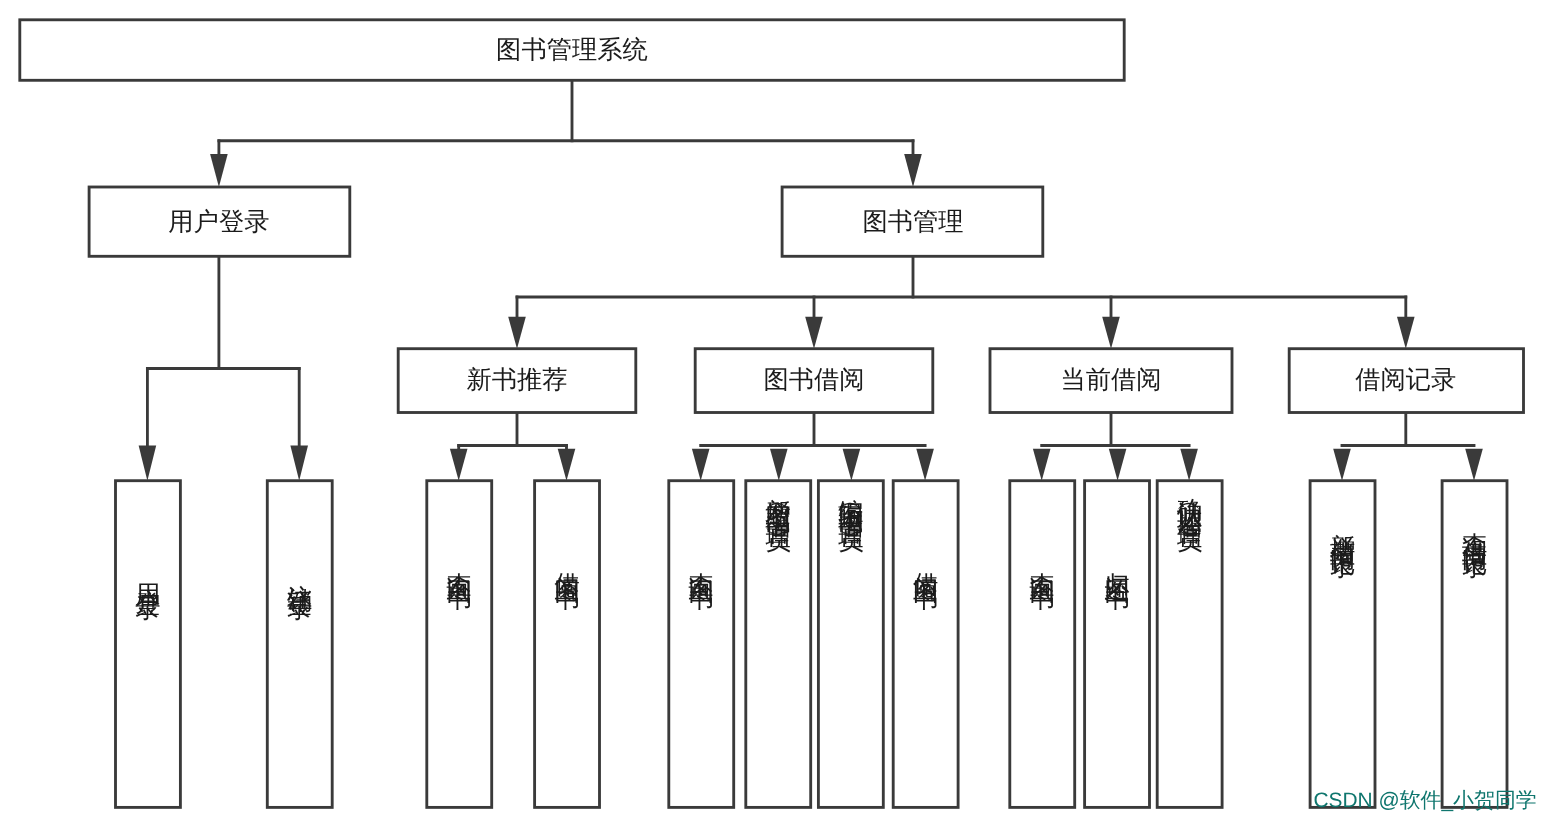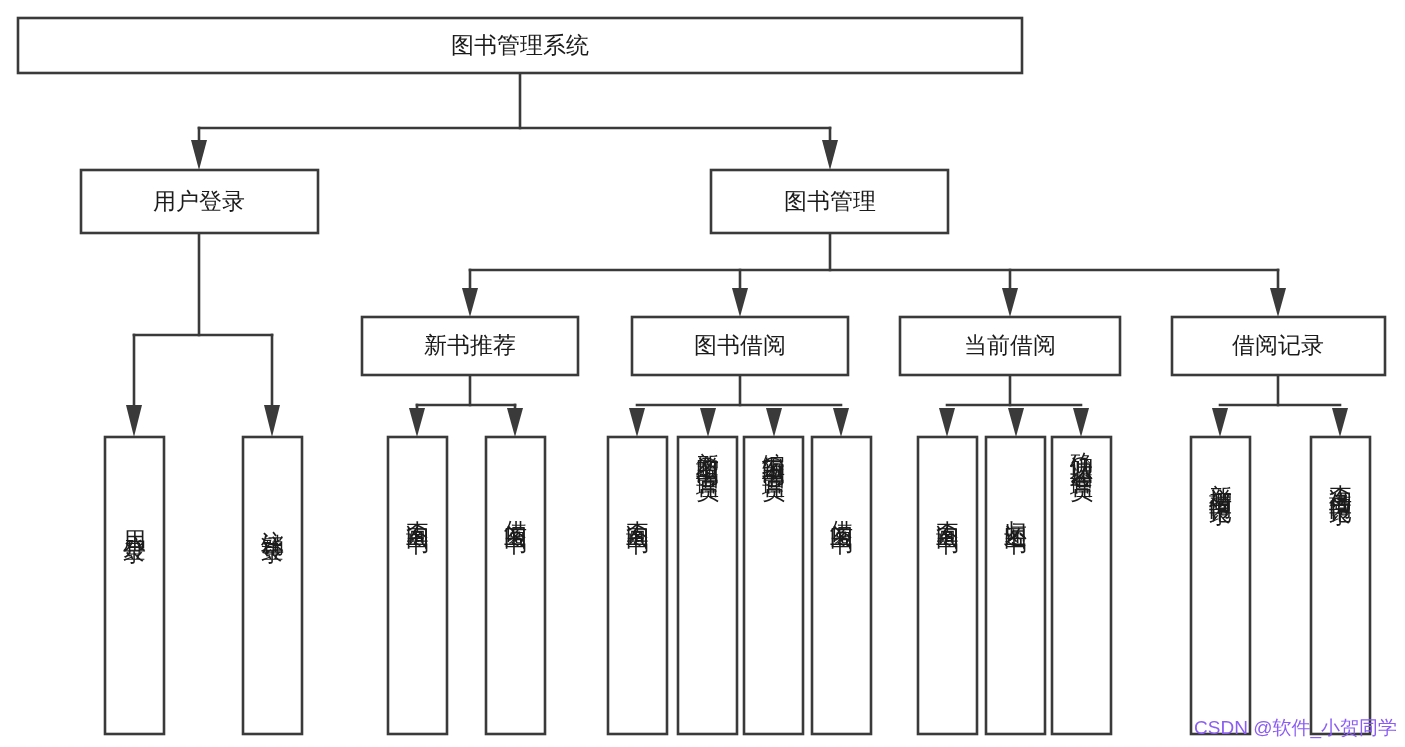--- a/index.html
+++ b/index.html
@@ -54,21 +54,21 @@
     text-orientation: upright;
     letter-spacing: 4px;
     text-anchor: middle;
   }
   .watermark {
     position: absolute;
     right: 8px;
     bottom: 6px;
     font-family: "Liberation Sans", "DejaVu Sans", sans-serif;
     font-size: 19px;
-    color: #8b5cf6;
+    color: #0f766e;
     white-space: nowrap;
     pointer-events: none;
     user-select: none;
   }
 </style>
 </head>
 <body>
 
 <svg id="diagram" viewBox="0 0 1405 747">
 

